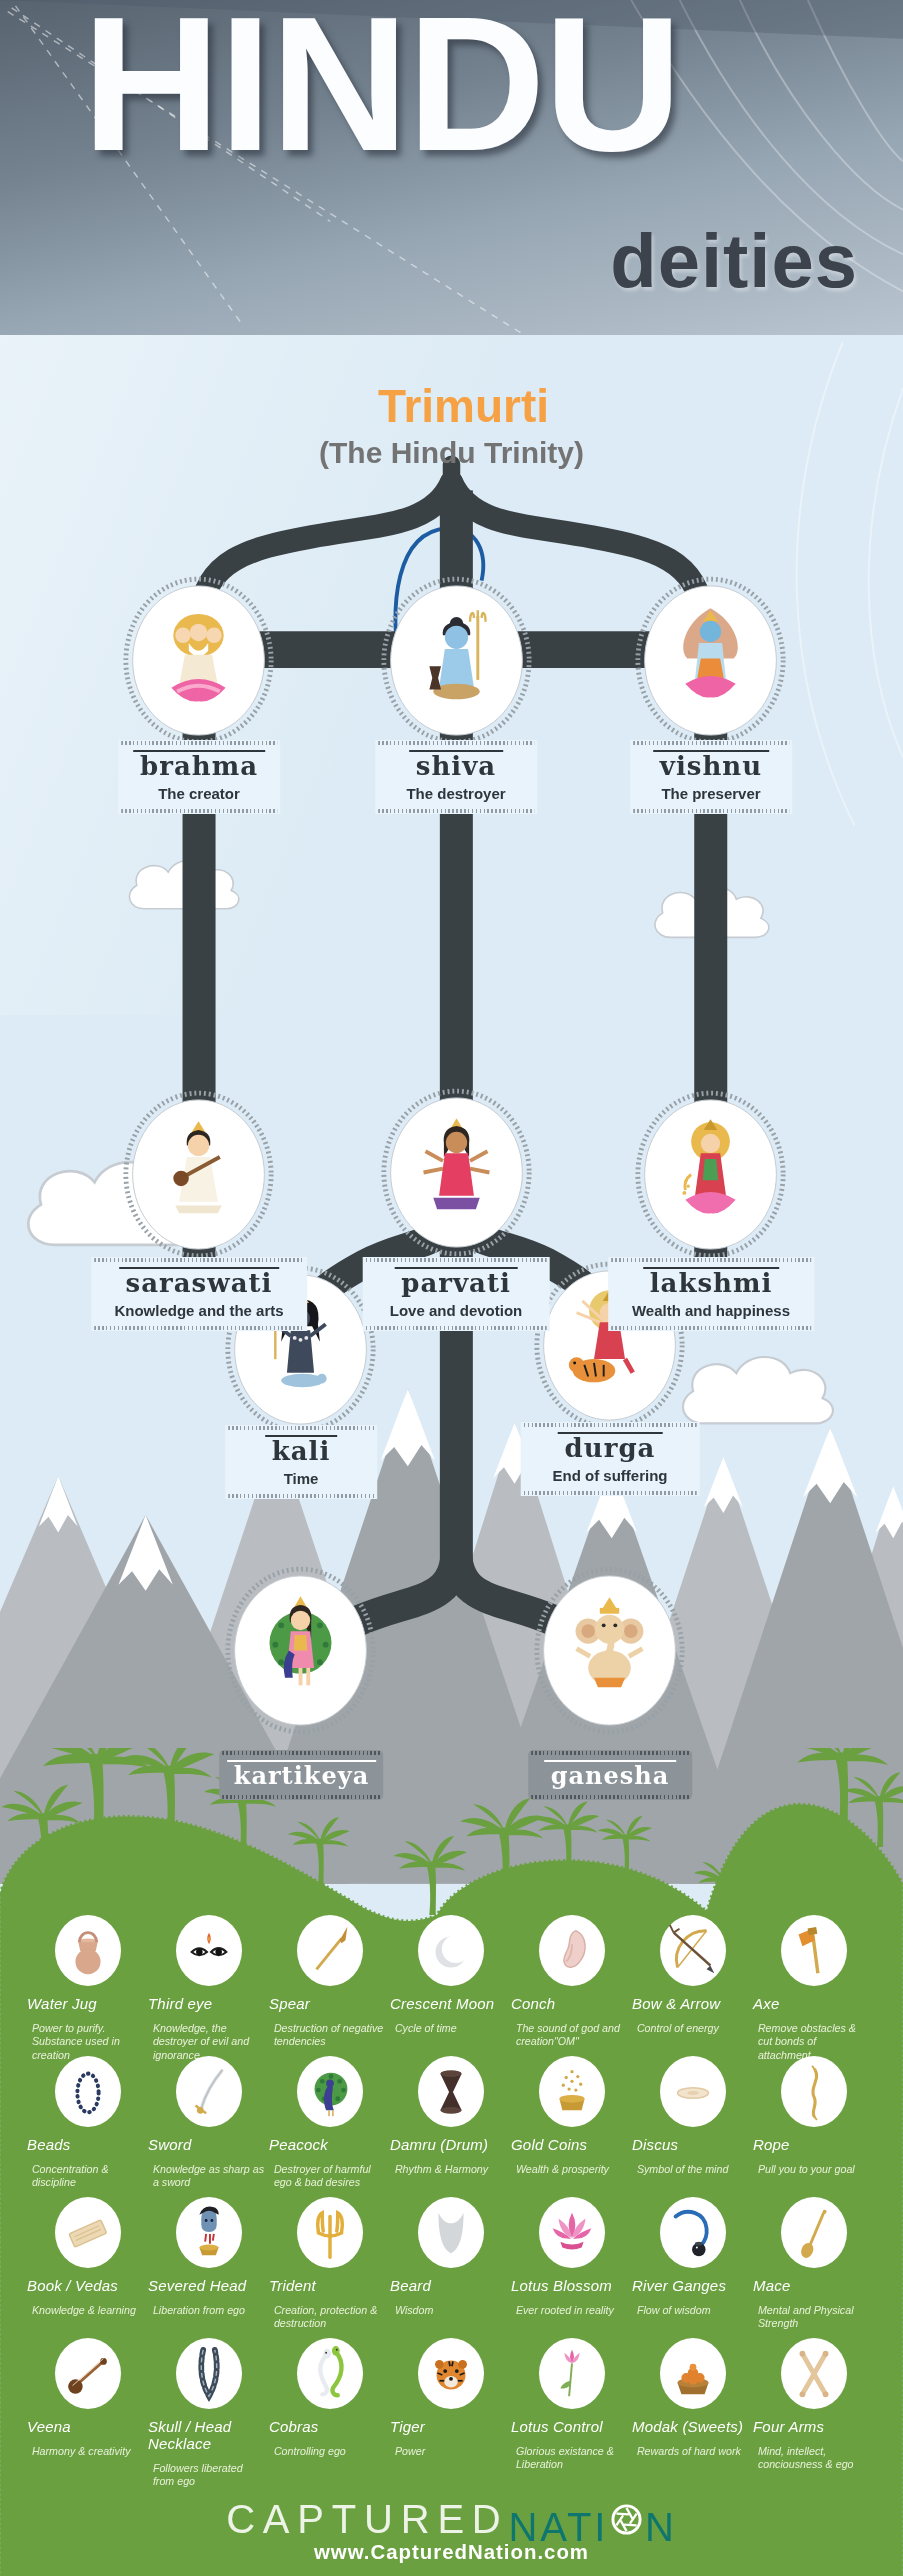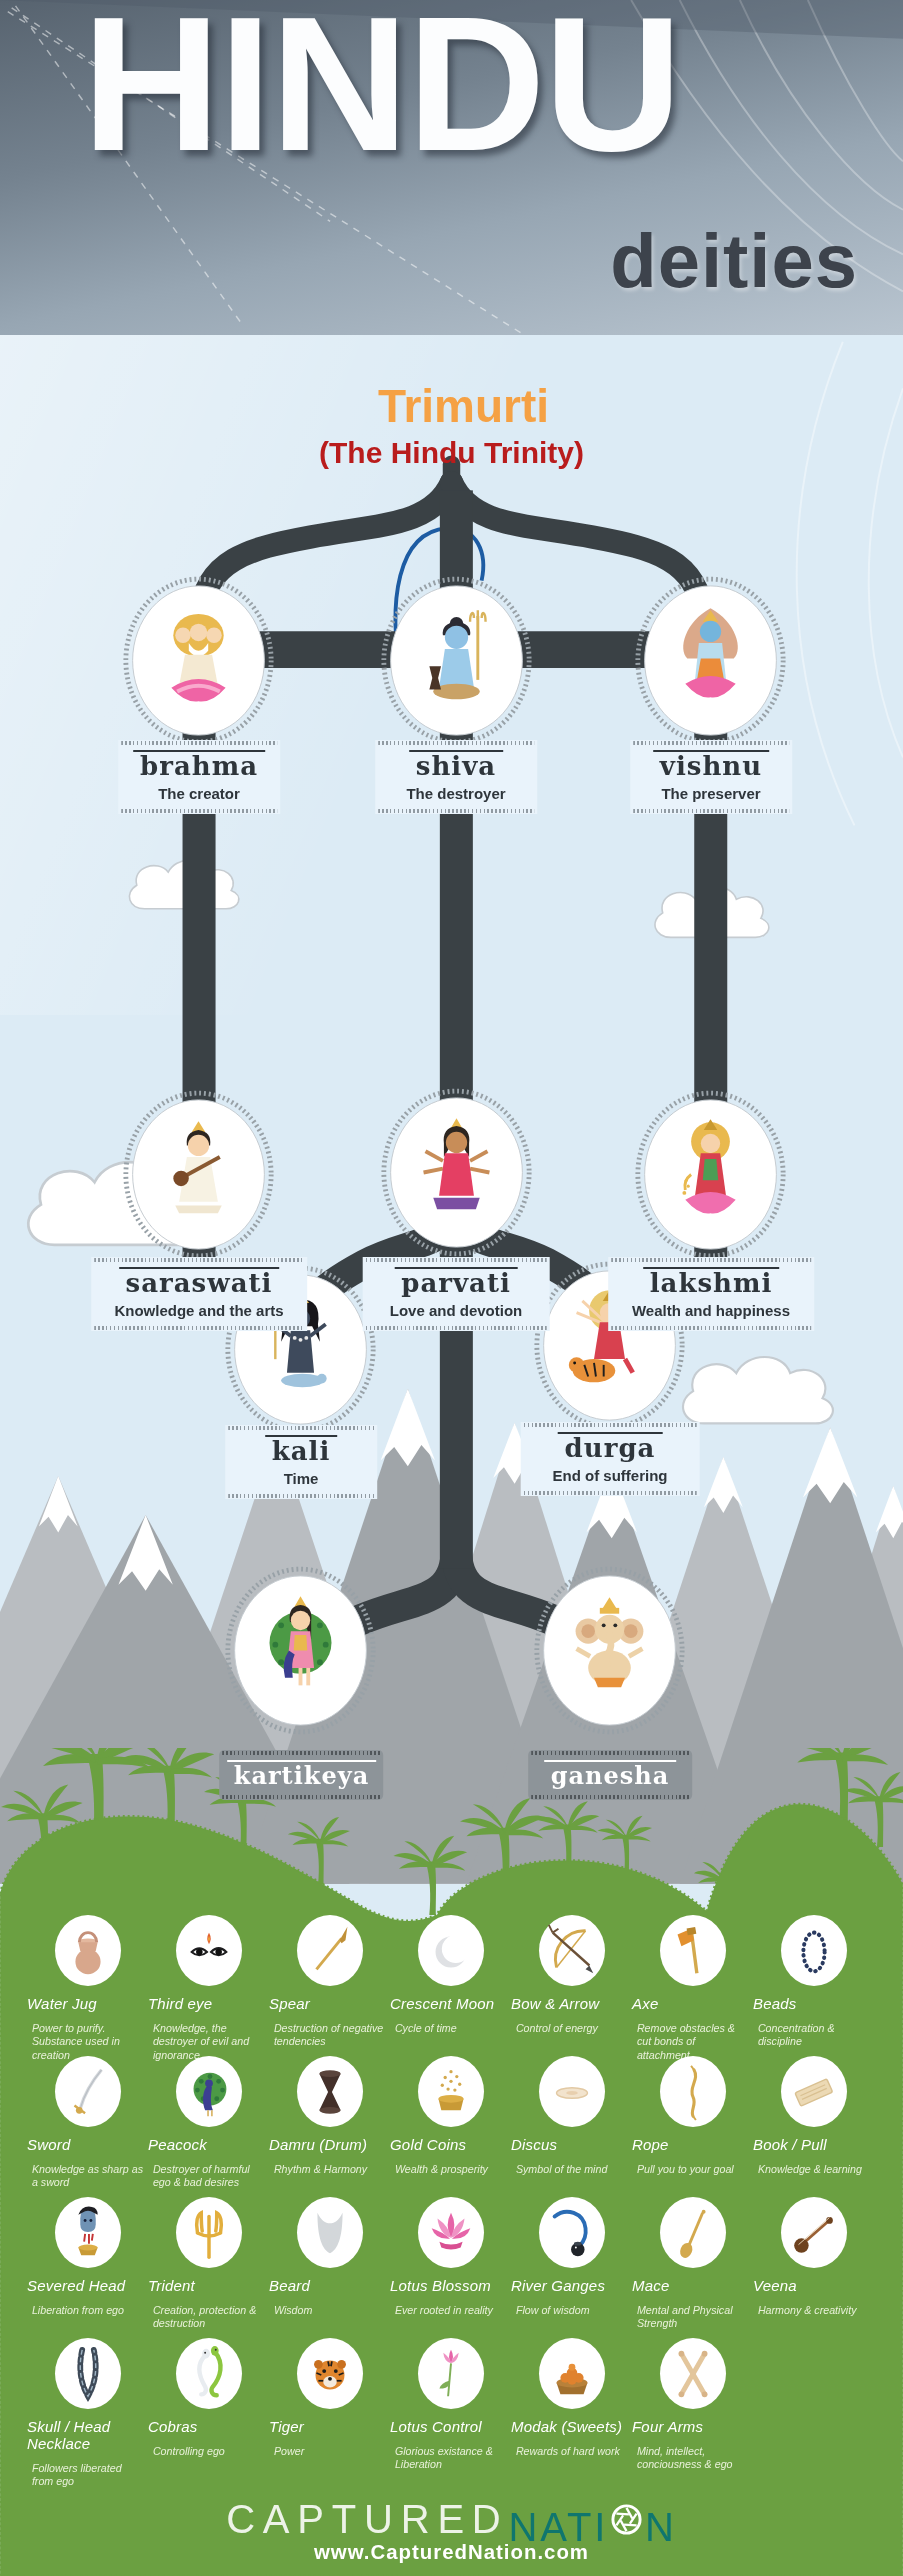--- a/index.html
+++ b/index.html
@@ -14,21 +14,21 @@
   .h-title{position:absolute;left:82px;top:-27px;font-size:192px;font-weight:bold;
     letter-spacing:-1.9px;color:#fcfdfe;text-shadow:4.9px 5.8px 6.8px rgba(35,42,52,.55);}
   .h-sub{position:absolute;right:45px;top:217px;font-size:76px;font-weight:bold;
     color:#3d434c;letter-spacing:1px;text-shadow:1.9px 2.9px 3.9px rgba(255,255,255,.35);}
   .sky-rays{position:absolute;left:0;top:335px;width:903px;height:680px;
     background:linear-gradient(112deg,rgba(255,255,255,.38) 0%,rgba(255,255,255,0) 46%);}
   
   .tri-title{position:absolute;left:0;top:379px;width:903px;text-align:center;
     font-size:46px;font-weight:bold;color:#f5a144;padding-left:12px;}
   .tri-sub{position:absolute;left:0;top:436px;width:903px;text-align:center;
-    font-size:30px;font-weight:bold;color:#b91c1c;}
+    font-size:30px;font-weight:bold;color:#737373;}
   
   .layer{position:absolute;left:0;top:0;}
   
   .deity{position:absolute;width:155px;height:173px;}
   .deity .ring{fill:none;stroke:#98a1a7;stroke-width:5;stroke-dasharray:2 3;}
   .deity .disc{fill:#ffffff;stroke:#c4cacf;stroke-width:1;}
   
   .dlabel{position:absolute;transform:translateX(-50%);background:#e9f3fb;
     text-align:center;padding:9.7px 7.8px 11.7px;}
   .dlabel::before,.dlabel::after{content:"";position:absolute;left:2.9px;right:2.9px;height:3.9px;
@@ -458,20 +458,30 @@
             <circle cx="30" cy="36" r="16" fill="#dfe1e4"></circle>
             <circle cx="35" cy="33" r="14.5" fill="#fff"></circle>
           </svg>
         </div>
         <div class="sym-title">Crescent Moon</div>
         <div class="sym-desc">Cycle of time</div>
       </div>
       <div class="sym-cell">
         <div class="sym-disc">
           <svg width="58" height="68" viewBox="0 0 60 70">
+            <path d="M34 14 C46 20 46 36 38 46 C33 53 24 54 22 47 C20 40 26 36 27 28 C28 20 29 16 34 14 Z" fill="#eecfc9" stroke="#d9b0a8" stroke-width="1.5"></path>
+            <path d="M24 46 C28 42 30 36 30 28" stroke="#e0b7af" stroke-width="2" fill="none"></path>
+          </svg>
+        </div>
+        <div class="sym-title">Conch</div>
+        <div class="sym-desc">The sound of god and creation"OM"</div>
+      </div>
+      <div class="sym-cell">
+        <div class="sym-disc">
+          <svg width="58" height="68" viewBox="0 0 60 70">
             <path d="M14 52 A30 30 0 0 1 44 14" fill="none" stroke="#d3a94e" stroke-width="3"></path>
             <line x1="14" y1="52" x2="44" y2="14" stroke="#d3a94e" stroke-width="1.5"></line>
             <line x1="10" y1="16" x2="48" y2="50" stroke="#6b5138" stroke-width="2.5"></line>
             <path d="M48 50 L52 58 L44 54 Z" fill="#4c4c4c"></path>
             <path d="M10 16 L6 8 M10 16 L16 12" stroke="#6b5138" stroke-width="2" fill="none"></path>
           </svg>
         </div>
         <div class="sym-title">Bow &amp; Arrow</div>
         <div class="sym-desc">Control of energy</div>
       </div>
@@ -583,21 +593,21 @@
       <div class="sym-cell">
         <div class="sym-disc">
           <svg width="58" height="68" viewBox="0 0 60 70">
             <g transform="rotate(-24 30 36)">
               <rect x="12" y="28" width="36" height="15" rx="2" fill="#ecd9b4" stroke="#d9c091" stroke-width="1.5"></rect>
               <line x1="16" y1="33" x2="44" y2="33" stroke="#d9c091" stroke-width="1.2"></line>
               <line x1="16" y1="37" x2="44" y2="37" stroke="#d9c091" stroke-width="1.2"></line>
             </g>
           </svg>
         </div>
-        <div class="sym-title">Book / Pull</div>
+        <div class="sym-title">Book / Vedas</div>
         <div class="sym-desc">Knowledge &amp; learning</div>
       </div>
       <div class="sym-cell">
         <div class="sym-disc">
           <svg width="58" height="68" viewBox="0 0 60 70">
             <path d="M22 20 Q22 10 30 10 Q38 10 38 20 L38 26 Q38 34 30 34 Q22 34 22 26 Z" fill="#6f92b4"></path>
             <path d="M20 16 Q24 6 34 8 Q40 9 40 16 L36 14 Q30 10 24 14 Z" fill="#1f1f24"></path>
             <circle cx="27" cy="22" r="1.5" fill="#16213c"></circle>
             <circle cx="33" cy="22" r="1.5" fill="#16213c"></circle>
             <g stroke="#c43434" stroke-width="2">

